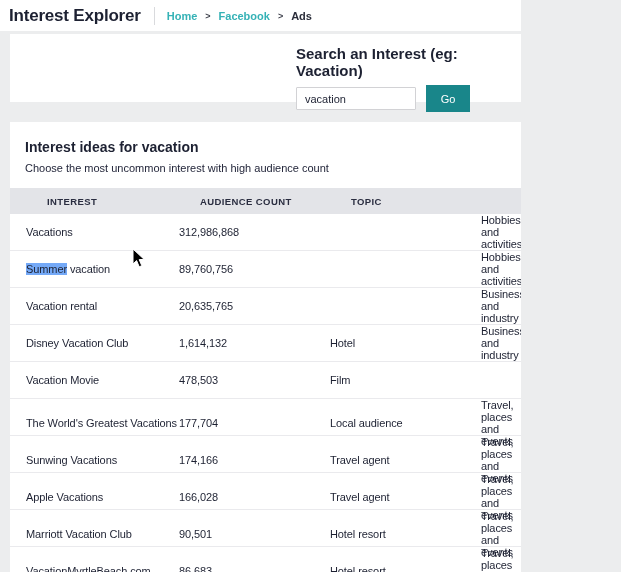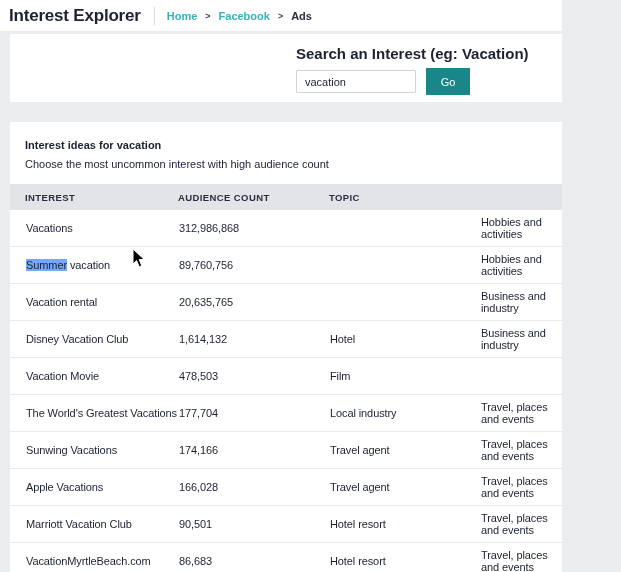--- a/index.html
+++ b/index.html
@@ -4,21 +4,21 @@
 <style>
   * { box-sizing: border-box; margin: 0; padding: 0; }
   html, body { width: 621px; height: 572px; }
   body {
     font-family: "Liberation Sans", sans-serif;
     background: #ecedee;
     color: #1d2132;
     overflow: hidden;
     position: relative;
   }
-  .page { width: 562px; height: 572px; position: relative; overflow: hidden; }
+  .page { width: 521px; height: 572px; position: relative; overflow: hidden; }
 
   
   .app-header {
     height: 31px;
     background: #ffffff;
     display: flex;
     align-items: center;
     padding-left: 9px;
   }
   .page-title {
@@ -73,21 +73,21 @@
   }
 
   
   .results-card {
     background: #ffffff;
     margin: 20px 0 0 10px;
     padding-top: 17px;
     min-height: 452px;
   }
   .results-heading {
-    font-size: 11px;
+    font-size: 14px;
     font-weight: bold;
     color: #1d2132;
     margin: 0 0 7px 15px;
   }
   .results-subheading {
     font-size: 11px;
     color: #23263a;
     margin: 0 0 0 15px;
   }
   .thead {
@@ -98,20 +98,21 @@
     grid-template-columns: 153px 151px 151px 1fr;
     align-items: center;
     padding-left: 15px;
   }
   .th {
     font-size: 9.5px;
     font-weight: bold;
     letter-spacing: 0.4px;
     color: #2a2d40;
     text-transform: uppercase;
+    margin-left: 22px;
   }
   .tr {
     display: grid;
     grid-template-columns: 153px 151px 151px 1fr;
     align-items: center;
     padding-left: 16px;
     height: 37px;
     border-bottom: 1px solid #eaeaed;
     background: #ffffff;
   }
@@ -181,21 +182,21 @@
         </div>
         <div class="tr">
           <div class="td">Vacation Movie</div>
           <div class="td">478,503</div>
           <div class="td">Film</div>
           <div class="td"></div>
         </div>
         <div class="tr">
           <div class="td">The World's Greatest Vacations</div>
           <div class="td">177,704</div>
-          <div class="td">Local industry</div>
+          <div class="td">Local audience</div>
           <div class="td">Travel, places and events</div>
         </div>
         <div class="tr">
           <div class="td">Sunwing Vacations</div>
           <div class="td">174,166</div>
           <div class="td">Travel agent</div>
           <div class="td">Travel, places and events</div>
         </div>
         <div class="tr">
           <div class="td">Apple Vacations</div>

